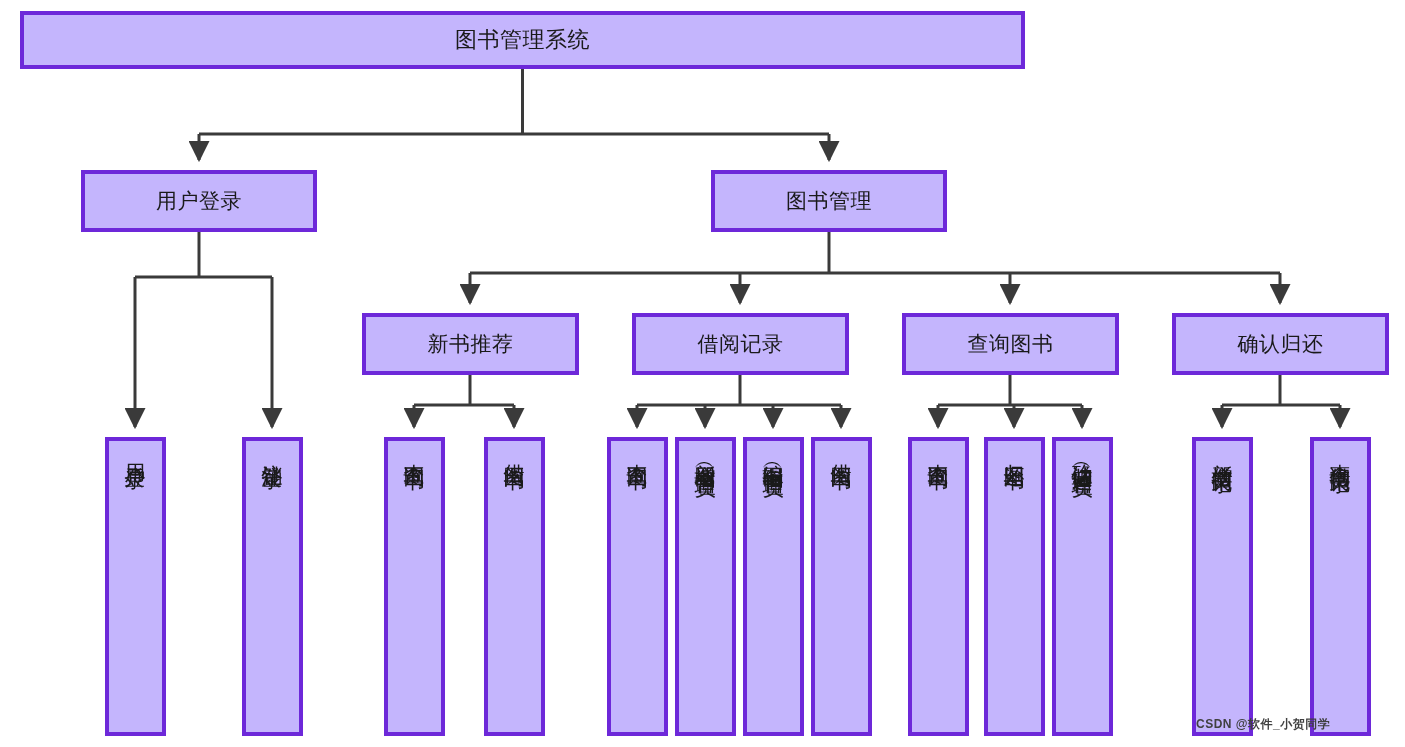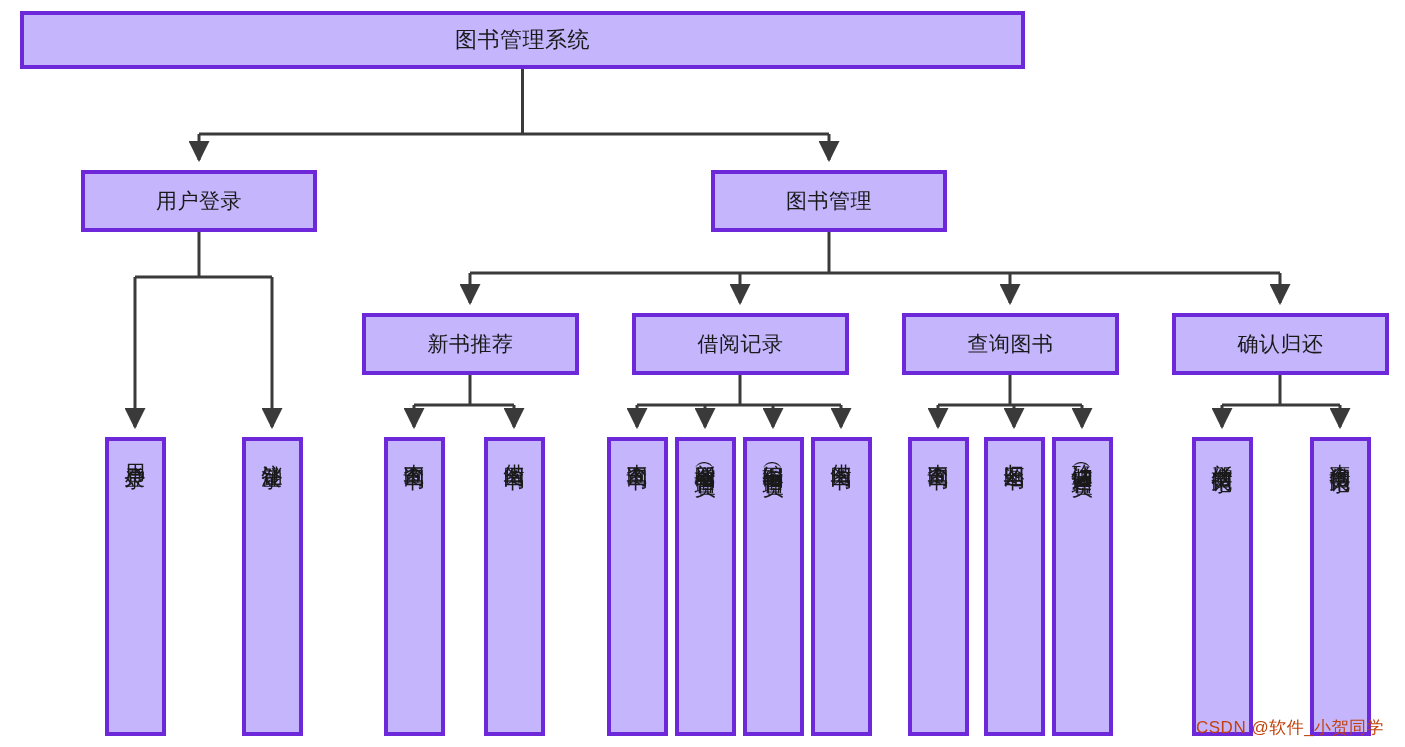--- a/index.html
+++ b/index.html
@@ -54,24 +54,25 @@
   .node.vert .label {
     writing-mode: vertical-rl;
     text-orientation: upright;
     font-size: 21px;
     letter-spacing: 2px;
     line-height: 1;
   }
   .node.root .label { font-size: 22px; }
   .watermark {
     position: absolute;
-    font-size: 17px;
-    color: #c2410c;
+    font-size: 12px;
+    color: #404040;
     white-space: nowrap;
     letter-spacing: 0.5px;
+    font-weight: bold;
   }
 </style>
 </head>
 <body>
 
 <div id="canvas">
 
   <svg id="edges" viewBox="0 0 1405 747" xmlns="http://www.w3.org/2000/svg">
     <defs>
       <marker id="arrow" viewBox="0 0 10 10" refX="9" refY="5" markerWidth="7" markerHeight="7" orient="auto-start-reverse">

